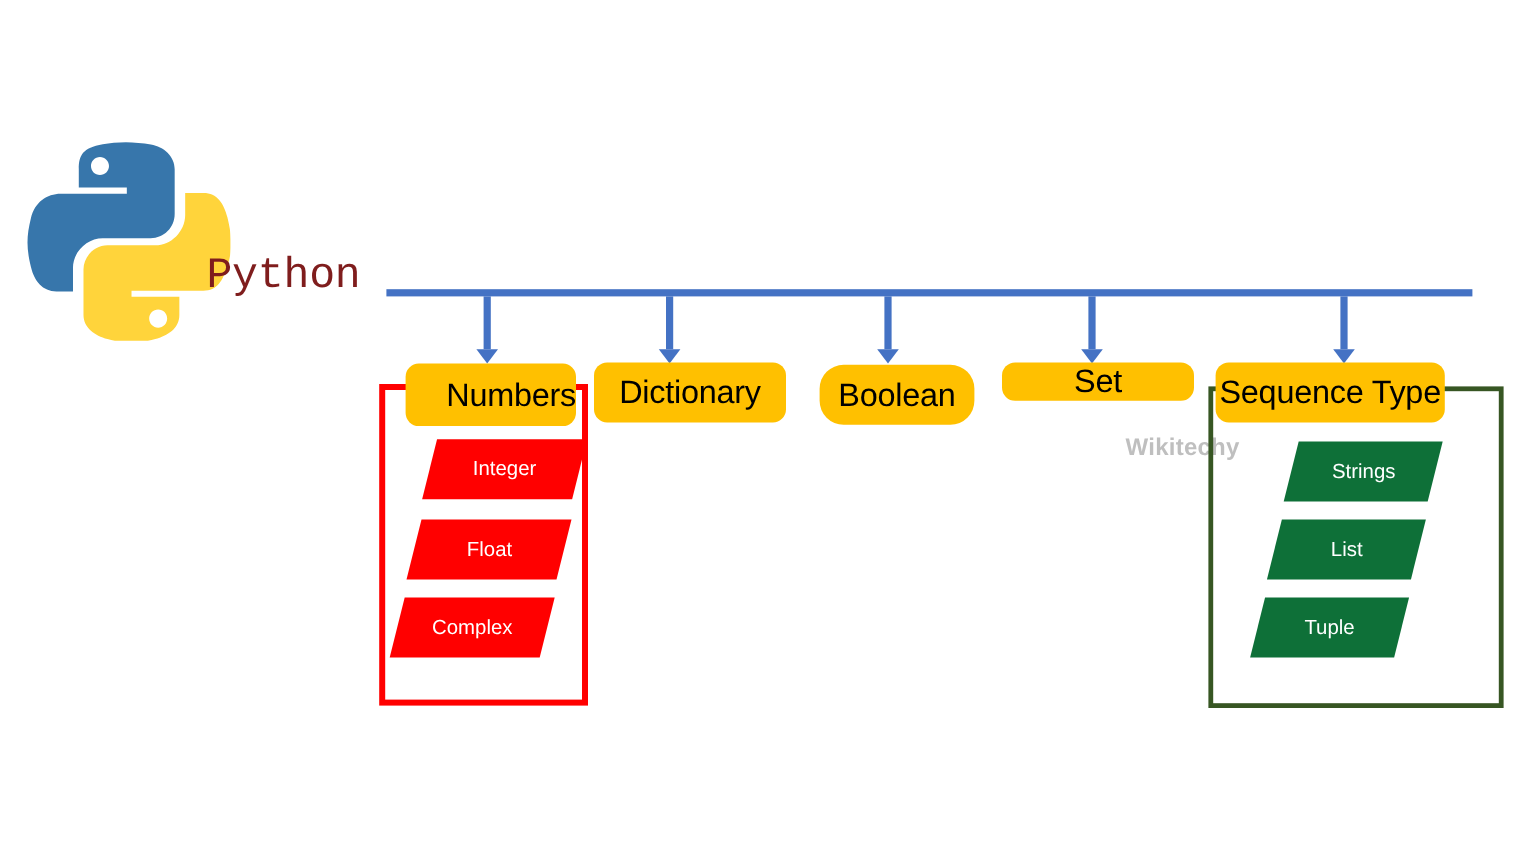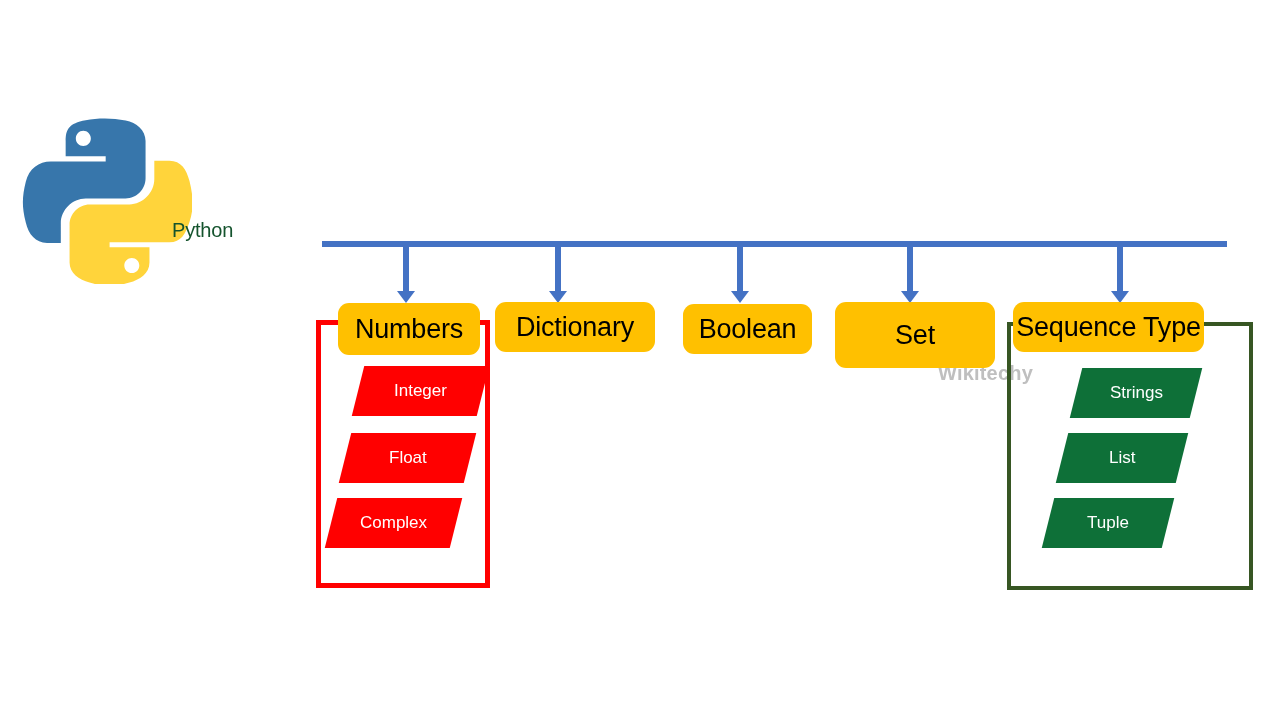--- a/index.html
+++ b/index.html
@@ -10,22 +10,22 @@
   }
   #stage{position:absolute;left:0;top:0;width:1280px;height:720px;}
 
   
   .logo-wrap{position:absolute;left:20px;top:112px;width:172px;height:172px;}
   .logo-wrap svg{display:block;}
 
   
   .title{
     position:absolute;left:172px;top:212px;width:200px;
-    font-size:20px;line-height:36px;color:#14532d;
-    letter-spacing:-0.2px;white-space:pre-line;
+    font-size:36px;line-height:36px;color:#7f1d1d;
+    letter-spacing:-0.2px;white-space:pre-line;font-family:Liberation Mono, monospace;
   }
 
   
   .watermark{
     position:absolute;left:938px;top:362px;
     font-size:20px;font-weight:bold;color:#bfbfbf;
     letter-spacing:0.2px;
   }
 
   
@@ -85,33 +85,33 @@
 
   <div class="stem" style="left:737px;height:44px;"></div>
   <div class="head" style="left:731px;top:291px;"></div>
 
   <div class="stem" style="left:907px;height:44px;"></div>
   <div class="head" style="left:901px;top:291px;"></div>
 
   <div class="stem" style="left:1117px;height:44px;"></div>
   <div class="head" style="left:1111px;top:291px;"></div>
 
-  <div class="ybox" style="left:338px;top:303px;width:142px;height:52px;">
+  <div class="ybox" style="left:338px;top:303px;width:142px;height:52px;justify-content:flex-end;">
     <span>Numbers</span>
   </div>
 
   <div class="ybox" style="left:495px;top:302px;width:160px;height:50px;">
     <span>Dictionary</span>
   </div>
 
-  <div class="ybox" style="left:683px;top:304px;width:129px;height:50px;">
+  <div class="ybox" style="left:683px;top:304px;width:129px;height:50px;border-radius:20px;">
     <span>Boolean</span>
   </div>
 
-  <div class="ybox" style="left:835px;top:302px;width:160px;height:66px;">
+  <div class="ybox" style="left:835px;top:302px;width:160px;height:32px;">
     <span>Set</span>
   </div>
 
   <div class="ybox" style="left:1013px;top:302px;width:191px;height:50px;">
     <span>Sequence Type</span>
   </div>
 
   <div class="para para-red" style="left:358px;top:366px;width:125px;">
     <span>Integer</span>
   </div>

